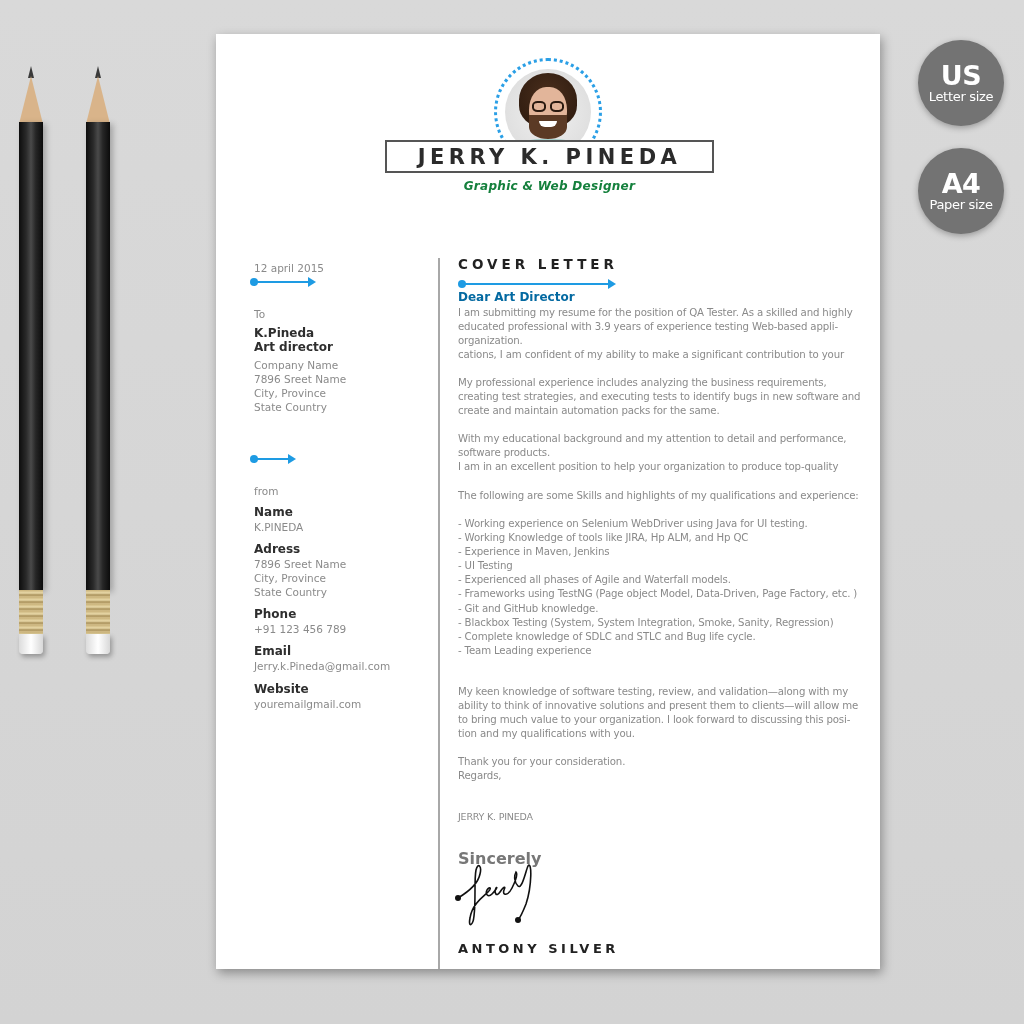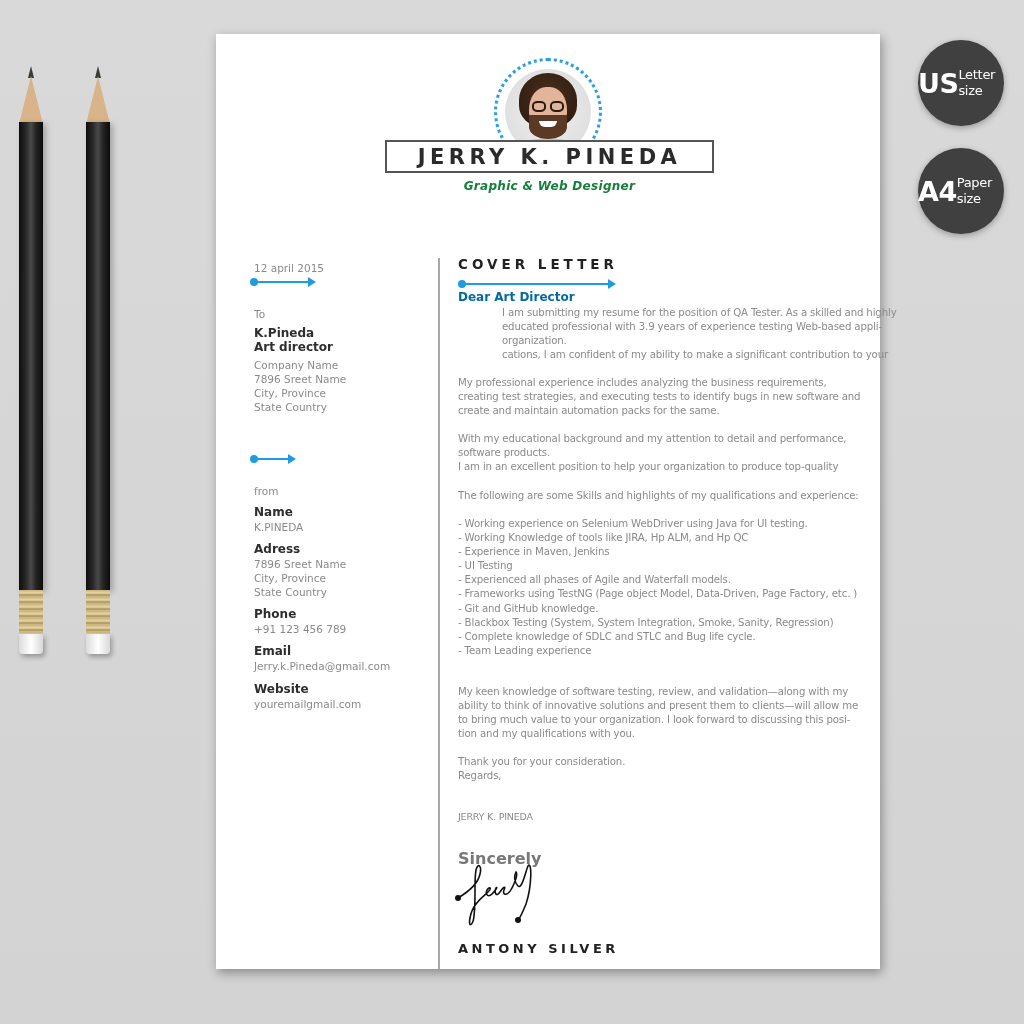--- a/index.html
+++ b/index.html
@@ -34,22 +34,22 @@
     .pencil .eraser {
       position: absolute; left: 0; top: 568px; width: 24px; height: 20px;
       background: linear-gradient(90deg, #dcdcdc, #ffffff 50%, #d8d8d8);
       border-radius: 0 0 4px 4px;
       box-shadow: 2px 3px 5px rgba(0,0,0,0.3);
     }
 
     
     .badge {
       position: absolute; left: 918px; width: 86px; height: 86px;
-      border-radius: 50%; background: #404040; color: #fff;
-      display: flex; flex-direction: row; align-items: center; justify-content: center;
+      border-radius: 50%; background: #737373; color: #fff;
+      display: flex; flex-direction: column; align-items: center; justify-content: center;
       box-shadow: 0 2px 6px rgba(0,0,0,0.3);
       font-family: "DejaVu Sans", sans-serif;
     }
     .badge .big { font-size: 27px; font-weight: bold; line-height: 27px; letter-spacing: -0.5px; }
     .badge .small { font-size: 13px; line-height: 16px; letter-spacing: -0.3px; }
 
     
     .page {
       position: absolute; left: 216px; top: 34px; width: 664px; height: 935px;
       background: #ffffff;
@@ -231,21 +231,21 @@
 
   <div class="right">
     <div class="section-title">COVER LETTER</div>
     <div class="arrow" style="top:245px;left:0;width:160px;">
       <span class="dot"></span>
         <span class="line" style="width:146px;"></span>
         <span class="head" style="left:150px;"></span>
     </div>
     <div class="salutation">Dear Art Director</div>
 
-    <div class="para" style="top:272px;margin-left:44px;">
+    <div class="para" style="top:272px;">
       <p>I am submitting my resume for the position of QA Tester. As a skilled and highly</p>
       <p>educated professional with 3.9 years of experience testing Web-based appli-</p>
       <p>organization.</p>
       <p>cations, I am confident of my ability to make a significant contribution to your</p>
     </div>
 
     <div class="para" style="top:342px;">
       <p>My professional experience includes analyzing the business requirements,</p>
       <p>creating test strategies, and executing tests to identify bugs in new software and</p>
       <p>create and maintain automation packs for the same.</p>

